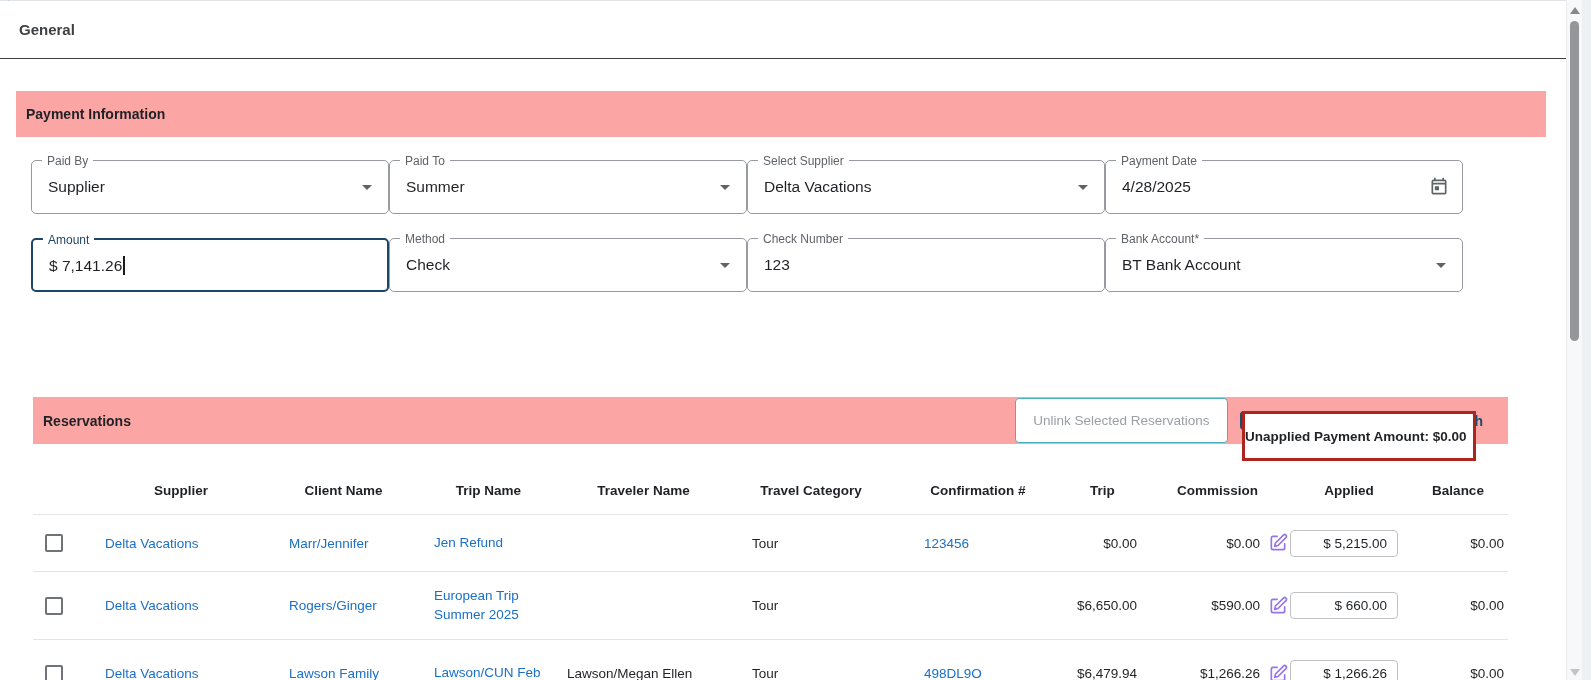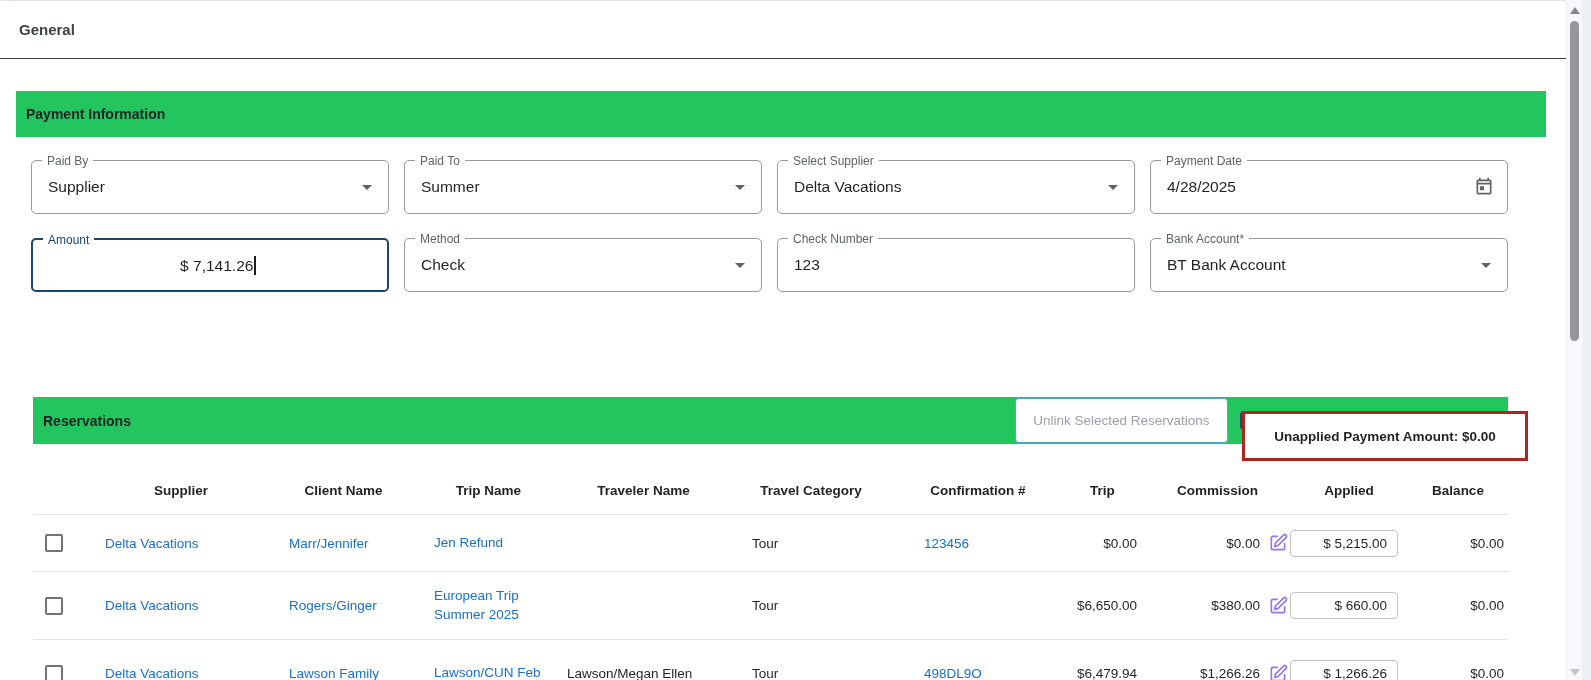--- a/index.html
+++ b/index.html
@@ -6,51 +6,51 @@
   body { margin:0; font-family:"Liberation Sans",sans-serif; background:#fff; }
   #root { position:relative; width:1591px; height:680px; overflow:hidden; background:#fff; }
 
   .topline  { position:absolute; top:0; left:0; width:1591px; height:1px; background:#e0e3e7; }
   .lefttick { position:absolute; top:0; left:8px; width:1px; height:18px; background:#ccd2d8; }
 
   .general-bar { position:absolute; top:1px; left:0; width:1566px; height:58px; background:#fff;
                  border-bottom:1px solid #404040; display:flex; align-items:center; }
   .general-bar .gtitle { margin-left:19px; font-size:15px; font-weight:bold; color:#3c4043; }
 
-  .section-bar { position:absolute; background:#22c55e; display:flex; align-items:center; }
+  .section-bar { position:absolute; background:#fca5a5; display:flex; align-items:center; }
   .payment-bar { top:91px; left:16px; width:1530px; height:46px; }
   .sec-title { margin-left:10px; font-size:14px; font-weight:bold; color:#1f2124; }
 
-  .fields-row { position:absolute; left:31px; display:flex; gap:15px; }
+  .fields-row { position:absolute; left:31px; display:flex; }
   .frow1 { top:160px; } .frow2 { top:238px; }
   .mat-field { position:relative; width:358px; height:54px; border:1px solid #979ba1; border-radius:5px;
                background:#fff; display:flex; align-items:center; }
-  .mat-field.focused { border:2px solid #1c4766;justify-content:center; }
+  .mat-field.focused { border:2px solid #1c4766; }
   .flabel { position:absolute; top:-8px; left:10px; background:#fff; padding:0 5px; font-size:12px;
             color:#5f6368; line-height:16px; white-space:nowrap; }
   .mat-field.focused .flabel { color:#1c4766; }
   .fvalue { margin-left:16px; font-size:15.5px; color:#1f2124; white-space:nowrap; }
   .caret-line { display:inline-block; width:1.5px; height:19px; background:#1b1b1b; margin-left:1px;
                 vertical-align:-4px; }
   .dd-arrow { position:absolute; right:16px; top:50%; margin-top:-2px; width:0; height:0;
               border-left:5px solid transparent; border-right:5px solid transparent; border-top:5px solid #5f6368; }
   .cal-icon { position:absolute; right:13px; top:50%; transform:translateY(-50%); display:flex; }
 
   .res-bar { top:358px; left:33px; width:1475px; height:47px; justify-content:space-between;margin-top:39px; }
   .res-actions { display:flex; align-items:center; gap:12px; margin-right:25px; }
   .btn { font-family:inherit; cursor:pointer; }
   .btn-outline { height:45px; padding:0 17px; border:1px solid #4aafc2; border-radius:4px; background:#fff;
                  color:#9aa0a6; font-size:13.5px; }
   .btn-filled { height:19px; padding:0 16px; border:none; border-radius:4px; background:#1b4a6e;
                 color:#fff; font-weight:bold; font-size:13.5px; }
   .btn-refresh { display:flex; align-items:center; gap:5px; color:#1b4a6e; font-weight:bold; font-size:14px;
                  background:none; border:none; padding:0; margin-left:10px; }
 
-  .unapplied { position:absolute; top:411px; left:1242px; width:286px; height:50px; border:3px solid #ae241f;
-               background:#fff; display:flex; align-items:center; justify-content:center; }
+  .unapplied { position:absolute; top:411px; left:1242px; width:234px; height:50px; border:3px solid #ae241f;
+               background:#fff; display:flex; align-items:center; justify-content:flex-start; }
   .unapplied span { font-size:13.5px; font-weight:bold; color:#1f2124; white-space:nowrap; }
 
   .restable { position:absolute; top:466px; left:33px; width:1475px; font-size:13.5px; color:#1f2124; }
   .trow { display:grid; grid-template-columns:58px 180px 145px 145px 165px 170px 164px 85px 145px 118px 100px;
           align-items:center; }
   .thead { height:48px; font-weight:bold; }
   .thead > div { text-align:center; }
   .trow.data { border-top:1px solid #e3e4e6; }
   .h-row1 { height:57px; } .h-row2 { height:68px; } .h-row3 { height:68px; }
 
@@ -206,21 +206,21 @@
           <span class="checkbox"></span>
         </div>
       <div class="c-supplier link">Delta Vacations</div>
       <div class="c-client link">Rogers/Ginger</div>
       <div class="c-trip"><span class="link">European Trip Summer 2025</span></div>
       <div class="c-traveler"></div>
       <div class="c-category">Tour</div>
       <div class="c-confirm link"></div>
       <div class="c-fare">$6,650.00</div>
       <div class="c-comm">
-        <span>$380.00</span>
+        <span>$590.00</span>
         <span class="edit-icon">
             <svg width="20" height="20" viewBox="0 0 24 24" fill="none" stroke="#9575ea" stroke-width="2" stroke-linecap="round" stroke-linejoin="round">
               <path d="M11 4H6a2 2 0 0 0-2 2v12a2 2 0 0 0 2 2h12a2 2 0 0 0 2-2v-5"></path>
               <path d="M18.5 2.5a2.1 2.1 0 0 1 3 3L12 15l-4 1 1-4 9.5-9.5z"></path>
             </svg>
           </span>
       </div>
       <div class="c-applied">
           <input class="applied-input" value="$ 660.00" style="">
         </div>

